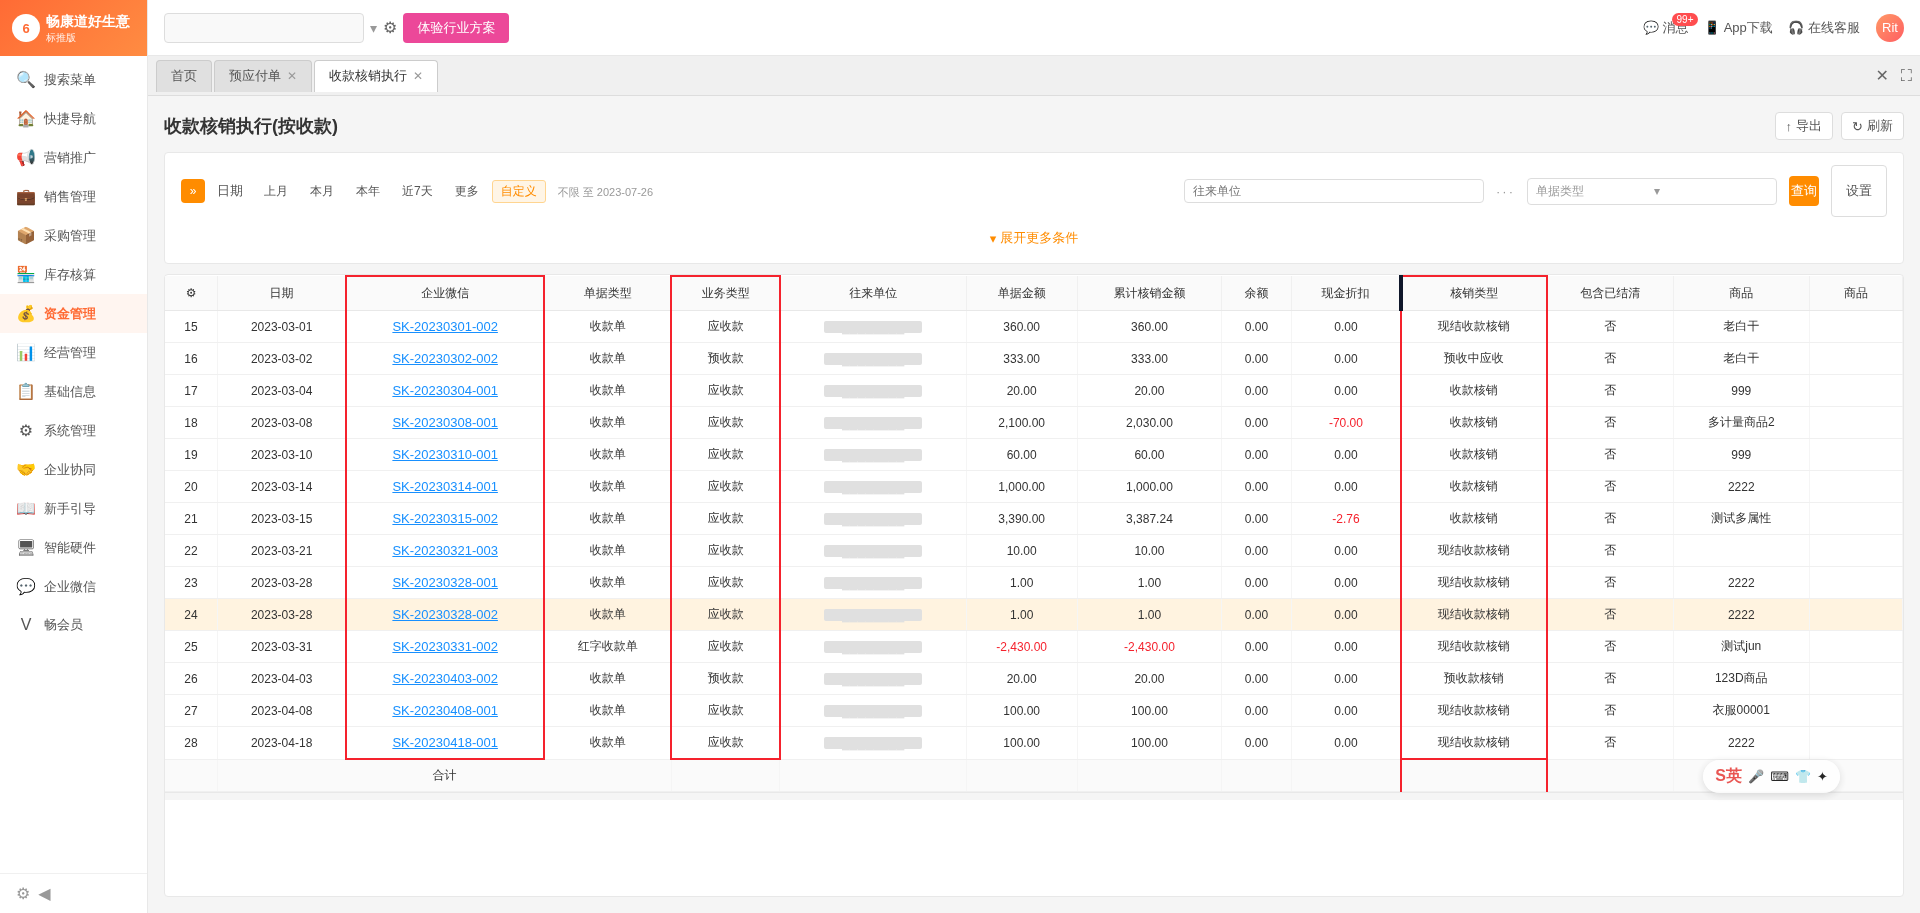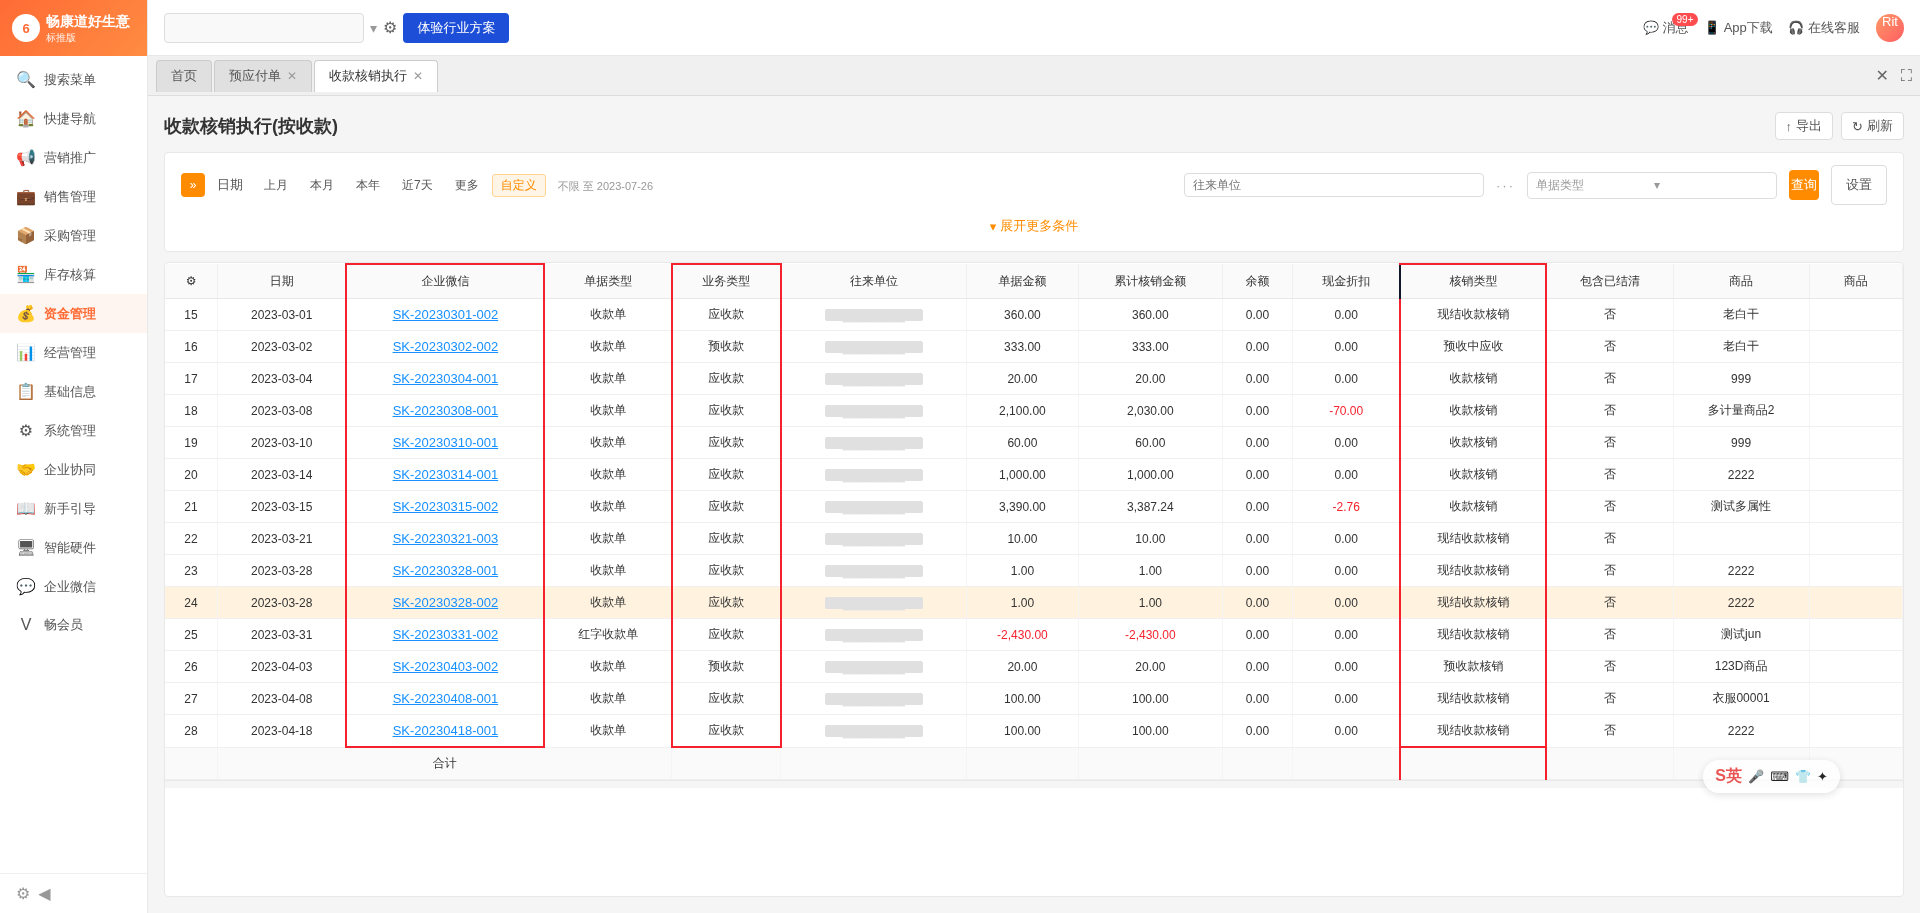--- a/index.html
+++ b/index.html
@@ -65,21 +65,21 @@
     }
     .topbar-input {
       width: 200px; height: 30px;
       border: 1px solid #ddd; border-radius: 4px;
       padding: 0 8px; color: #999; font-size: 12px;
       background: #f9f9f9;
     }
     .topbar-chevron { color: #999; font-size: 14px; }
     .topbar-gear { color: #666; font-size: 16px; cursor: pointer; }
     .topbar-btn-orange {
-      background: #1d4ed8; color: #fff;
+      background: #ec4899; color: #fff;
       border: none; border-radius: 4px;
       padding: 6px 14px; cursor: pointer; font-size: 13px;
     }
     .topbar-right {
       display: flex; align-items: center; gap: 16px; margin-left: auto;
     }
     .topbar-msg {
       display: flex; align-items: center; gap: 4px; cursor: pointer; color: #555;
       position: relative;
     }
@@ -87,21 +87,21 @@
       background: #ff4d4f; color: #fff; border-radius: 10px;
       padding: 1px 5px; font-size: 10px; position: absolute;
       top: -6px; right: -10px;
     }
     .topbar-app, .topbar-service {
       display: flex; align-items: center; gap: 4px; cursor: pointer; color: #555;
     }
     .topbar-avatar {
       width: 28px; height: 28px; border-radius: 50%;
       background: linear-gradient(135deg, #ff9966, #ff5e62);
-      display: flex; align-items: flex-start; justify-content: center;
+      display: flex; align-items: center; justify-content: center;
       color: #fff; font-size: 11px; cursor: pointer;
     }
 
     
     .tabbar {
       height: 40px;
       background: #f0f0f0;
       display: flex; align-items: center;
       border-bottom: 1px solid #ddd;
       padding: 0 8px;
@@ -164,21 +164,21 @@
       padding: 4px 8px; flex: 1; min-width: 120px; max-width: 250px;
       background: #fff; cursor: pointer;
     }
     .filter-select-wrapper span { flex: 1; color: #999; font-size: 12px; }
     .query-btn {
       background: #ff8c00; color: #fff; border: none;
       border-radius: 4px; padding: 6px 2px; cursor: pointer; font-size: 13px;
     }
     .settings-btn {
       background: #fff; color: #555; border: 1px solid #ddd;
-      border-radius: 4px; padding: 10px 14px; cursor: pointer; font-size: 13px;
+      border-radius: 4px; padding: 16px 14px; cursor: pointer; font-size: 13px;
     }
     .expand-btn {
       display: flex; align-items: center; gap: 4px;
       color: #ff8c00; cursor: pointer; font-size: 12px;
       padding: 4px 8px; border-radius: 4px;
     }
     .expand-row { display: flex; justify-content: center; margin-top: 8px; }
 
     
     .table-wrapper {
@@ -414,21 +414,21 @@
             <th>⚙</th>
             <th>日期</th>
             <th style="border-left:2px solid #f5222d;border-right:2px solid #f5222d;border-top:2px solid #f5222d;">企业微信</th>
             <th>单据类型</th>
             <th style="border-left:2px solid #f5222d;border-right:2px solid #f5222d;border-top:2px solid #f5222d;">业务类型</th>
             <th>往来单位</th>
             <th>单据金额</th>
             <th>累计核销金额</th>
             <th>余额</th>
             <th>现金折扣</th>
-            <th style="border-left:2px solid #0f172a;border-right:2px solid #f5222d;border-top:2px solid #f5222d;">核销类型</th>
+            <th style="border-left:4px solid #0f172a;border-right:2px solid #f5222d;border-top:2px solid #f5222d;">核销类型</th>
             <th>包含已结清</th>
             <th>商品</th>
             <th>商品</th>
           </tr>
         </thead>
         <tbody id="table-body">
         <tr>
       <td>15</td>
       <td>2023-03-01</td>
       <td style="border-left:2px solid #f5222d;border-right:2px solid #f5222d;">

